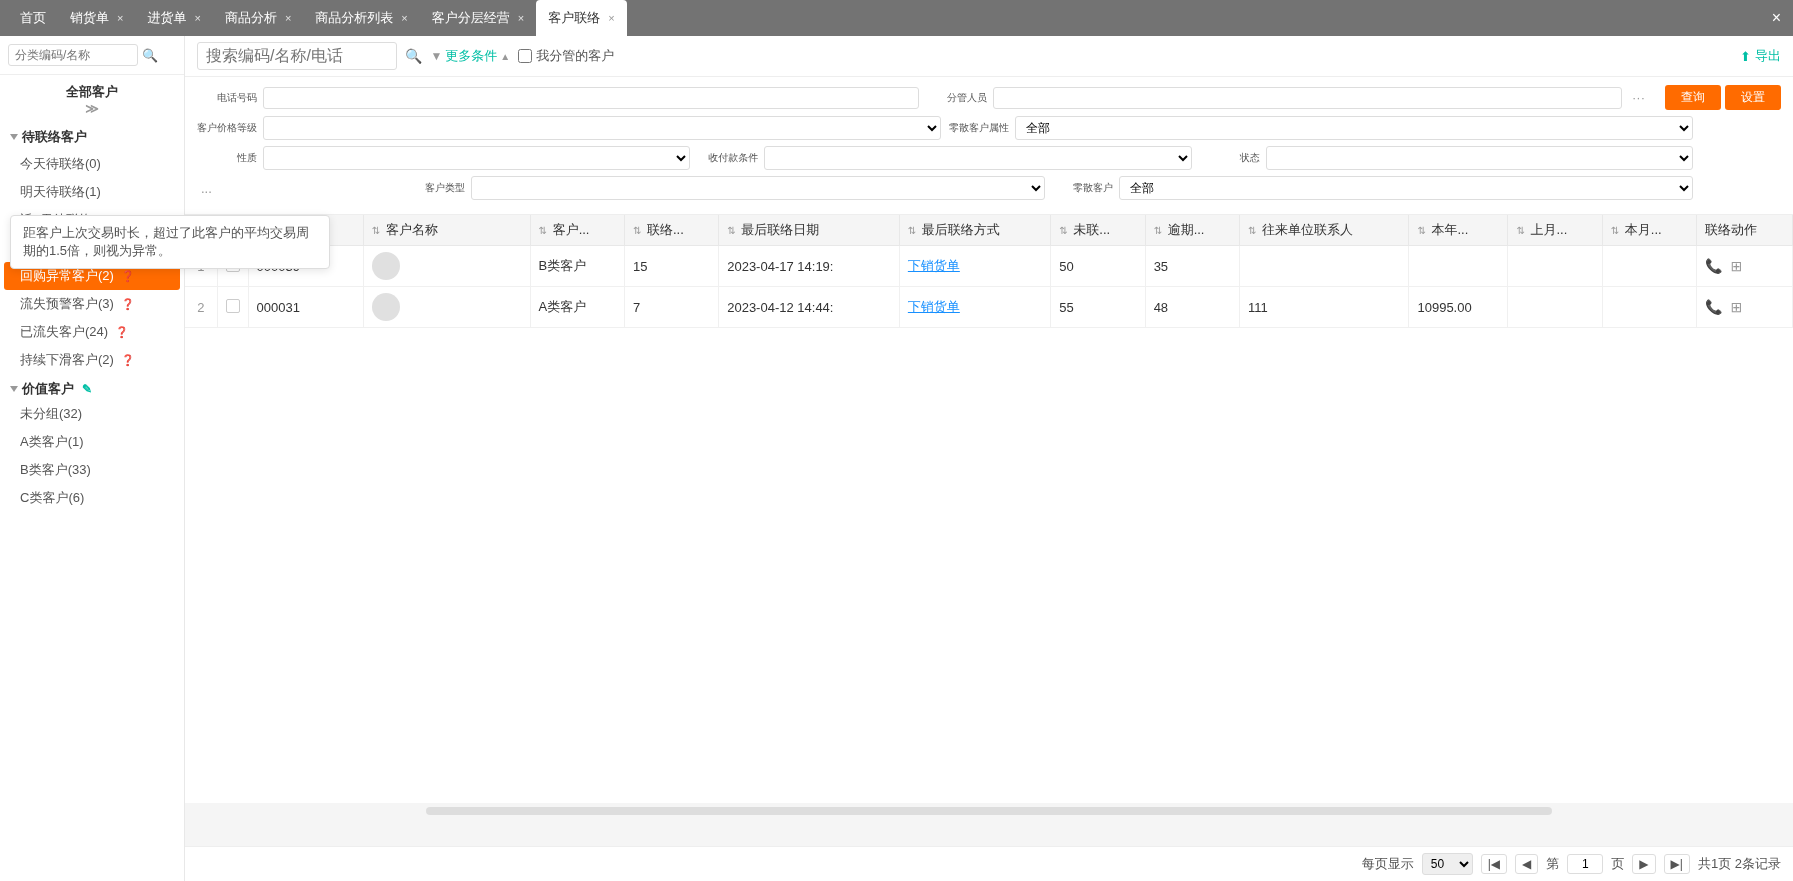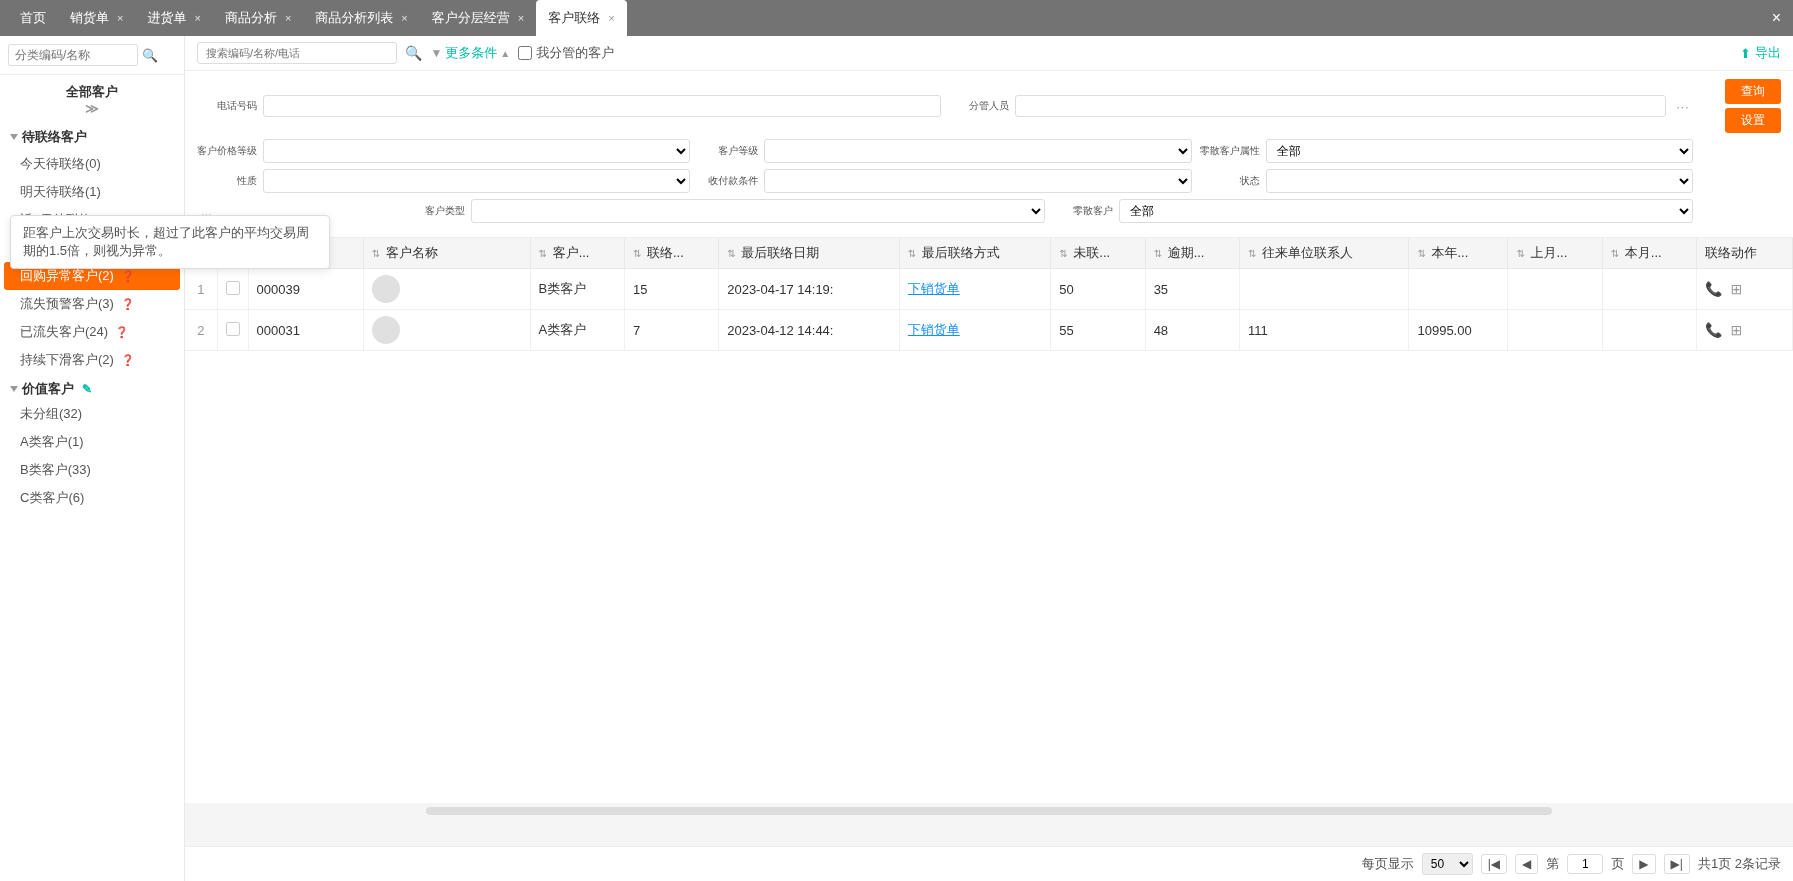--- a/index.html
+++ b/index.html
@@ -156,21 +156,21 @@
       border-bottom: 1px solid #eee;
       display: flex;
       align-items: center;
       gap: 8px;
       flex-wrap: wrap;
     }
     .filter-bar input[type="text"] {
       border: 1px solid #ddd;
       border-radius: 3px;
       padding: 4px 8px;
-      font-size: 11px;
+      font-size: 16px;
       width: 200px;
       outline: none;
     }
     .filter-bar .search-icon-btn {
       background: none;
       border: none;
       cursor: pointer;
       color: #999;
       font-size: 14px;
     }
@@ -238,23 +238,23 @@
     .filter-input {
       flex: 1;
       border: 1px solid #ddd;
       border-radius: 3px;
       padding: 3px 6px;
       font-size: 12px;
       outline: none;
     }
     .filter-actions {
       display: flex;
-      flex-direction: column;
+      flex-direction: row;
       gap: 4px;
-      margin-left: 24px;
+      margin-left: 8px;
     }
     .btn-query {
       background: #ff6b00;
       color: white;
       border: none;
       border-radius: 3px;
       padding: 4px 16px;
       cursor: pointer;
       font-size: 12px;
       white-space: nowrap;
@@ -537,26 +537,20 @@
       </div>
 
       <div class="filter-row">
         <div class="filter-cell">
           <span class="filter-label">客户价格等级</span>
           <select class="filter-select">
             <option></option>
           </select>
         </div>
         <div class="filter-cell">
-          <span class="filter-label">客户等级</span>
-          <select class="filter-select">
-            <option></option>
-          </select>
-        </div>
-        <div class="filter-cell">
           <span class="filter-label">零散客户属性</span>
           <select class="filter-select">
             <option>全部</option>
           </select>
         </div>
         <div style="width:80px;"></div>
       </div>
 
       <div class="filter-row">
         <div class="filter-cell">

